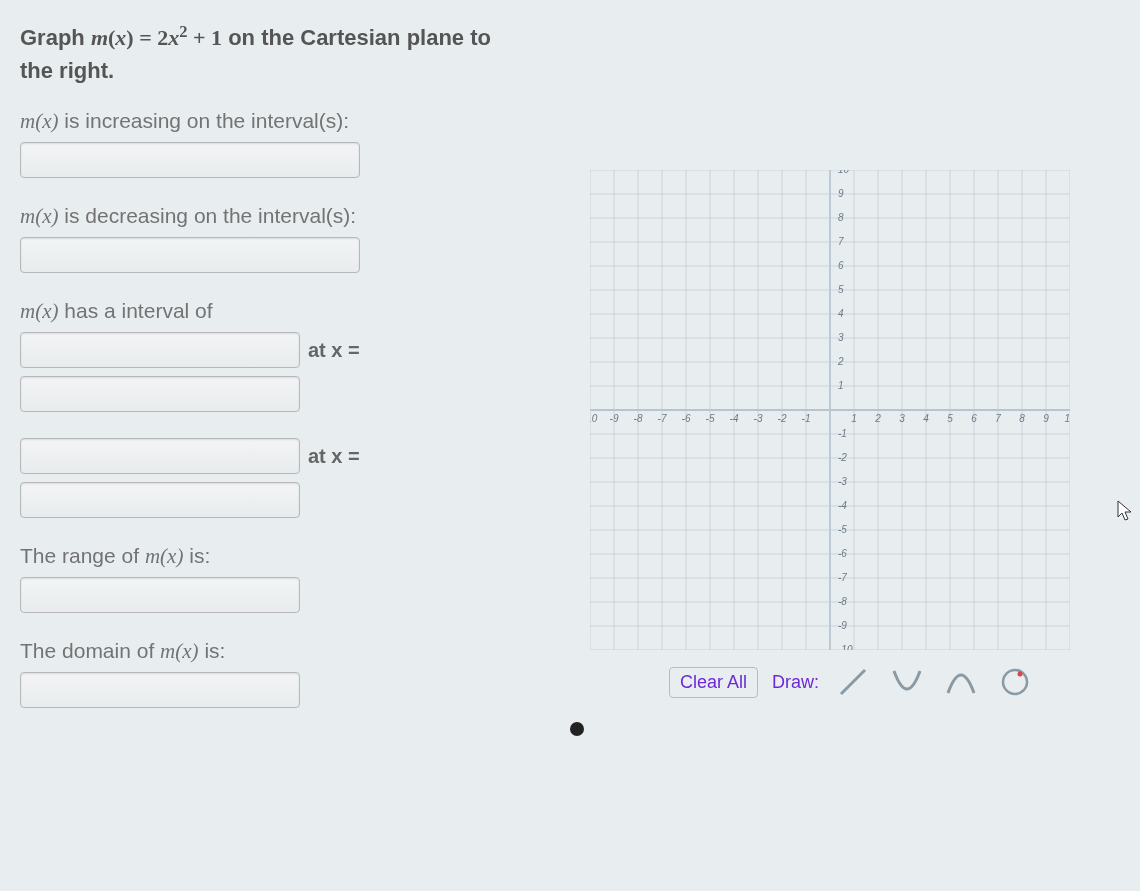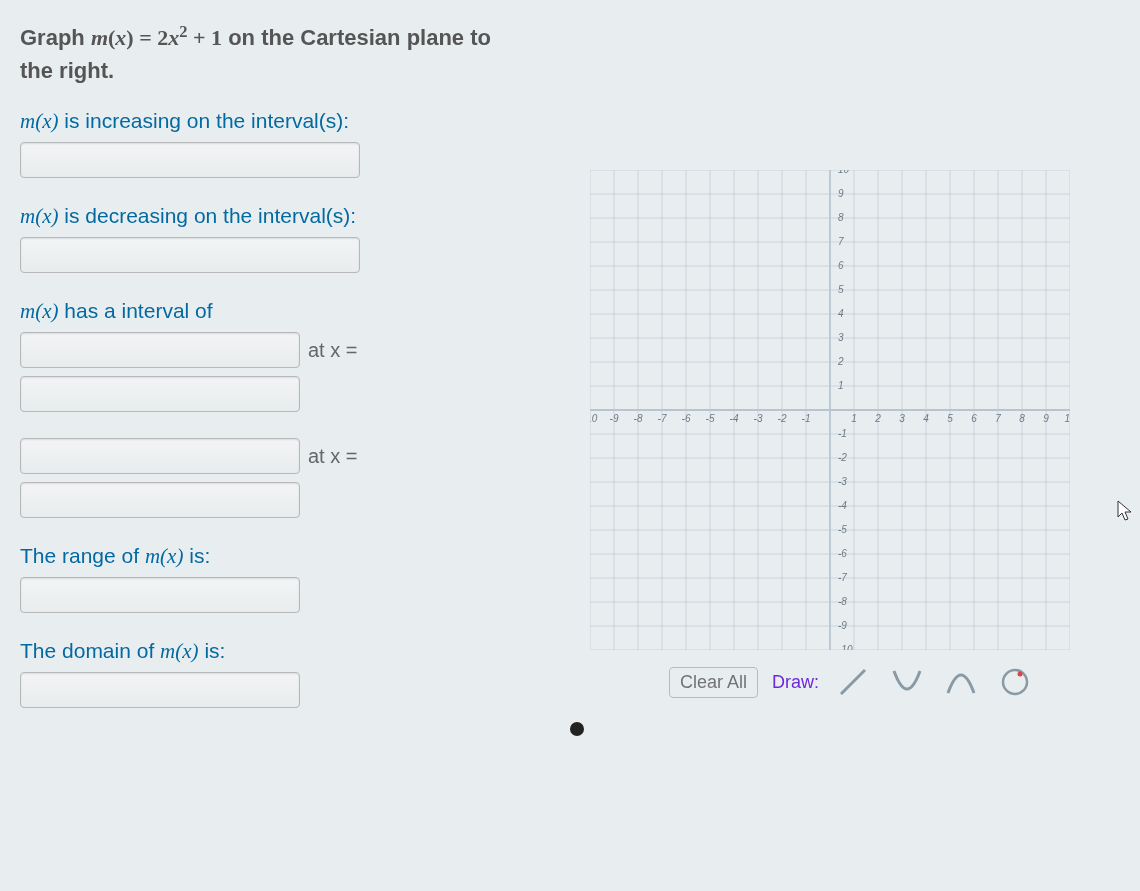--- a/index.html
+++ b/index.html
@@ -20,51 +20,51 @@
       color: #555;
       line-height: 1.5;
       margin-bottom: 22px;
       font-weight: bold;
     }
     .math-fn { font-family: 'Times New Roman', serif; font-style: italic; }
     .math-var { font-family: 'Times New Roman', serif; font-style: italic; }
     .math-op { font-family: 'Times New Roman', serif; }
     .sup { vertical-align: super; font-size: 0.75em; font-style: normal; }
     .question-block { margin-bottom: 26px; }
-    .question-label { font-size: 21px; color: #0369a1; margin-bottom: 8px; }
+    .question-label { font-size: 21px; color: #737373; margin-bottom: 8px; }
     .text-input {
       width: 340px;
       height: 36px;
       border: 1px solid #b8b8b8;
       border-radius: 4px;
       background: linear-gradient(#f2f4f5, #e9eced);
       padding: 0 8px;
       font-size: 16px;
       box-shadow: inset 0 1px 2px rgba(0,0,0,0.1);
     }
     .short-input { width: 280px; }
     .inline-row { display: flex; align-items: center; gap: 8px; margin-bottom: 8px; }
-    .atx { font-size: 20px; color: #666; }
+    .atx { font-size: 20px; color: #666; font-weight: bold; }
     .graph-area {
       position: relative;
       width: 480px;
       height: 480px;
       margin: 0 auto;
     }
     .graph-area svg { width: 100%; height: 100%; }
     .toolbar {
       display: flex;
       align-items: center;
       gap: 14px;
       margin-top: 12px;
       justify-content: center;
     }
     .clear-btn {
       font-size: 18px;
-      color: #737373;
+      color: #6d28d9;
       background: transparent;
       border: 1px solid #bbb;
       border-radius: 4px;
       padding: 4px 10px;
       cursor: pointer;
       margin-left: 44px;
     }
     .draw-label { font-size: 18px; color: #6d28d9; }
     .tool-icon {
       width: 40px; height: 40px;

